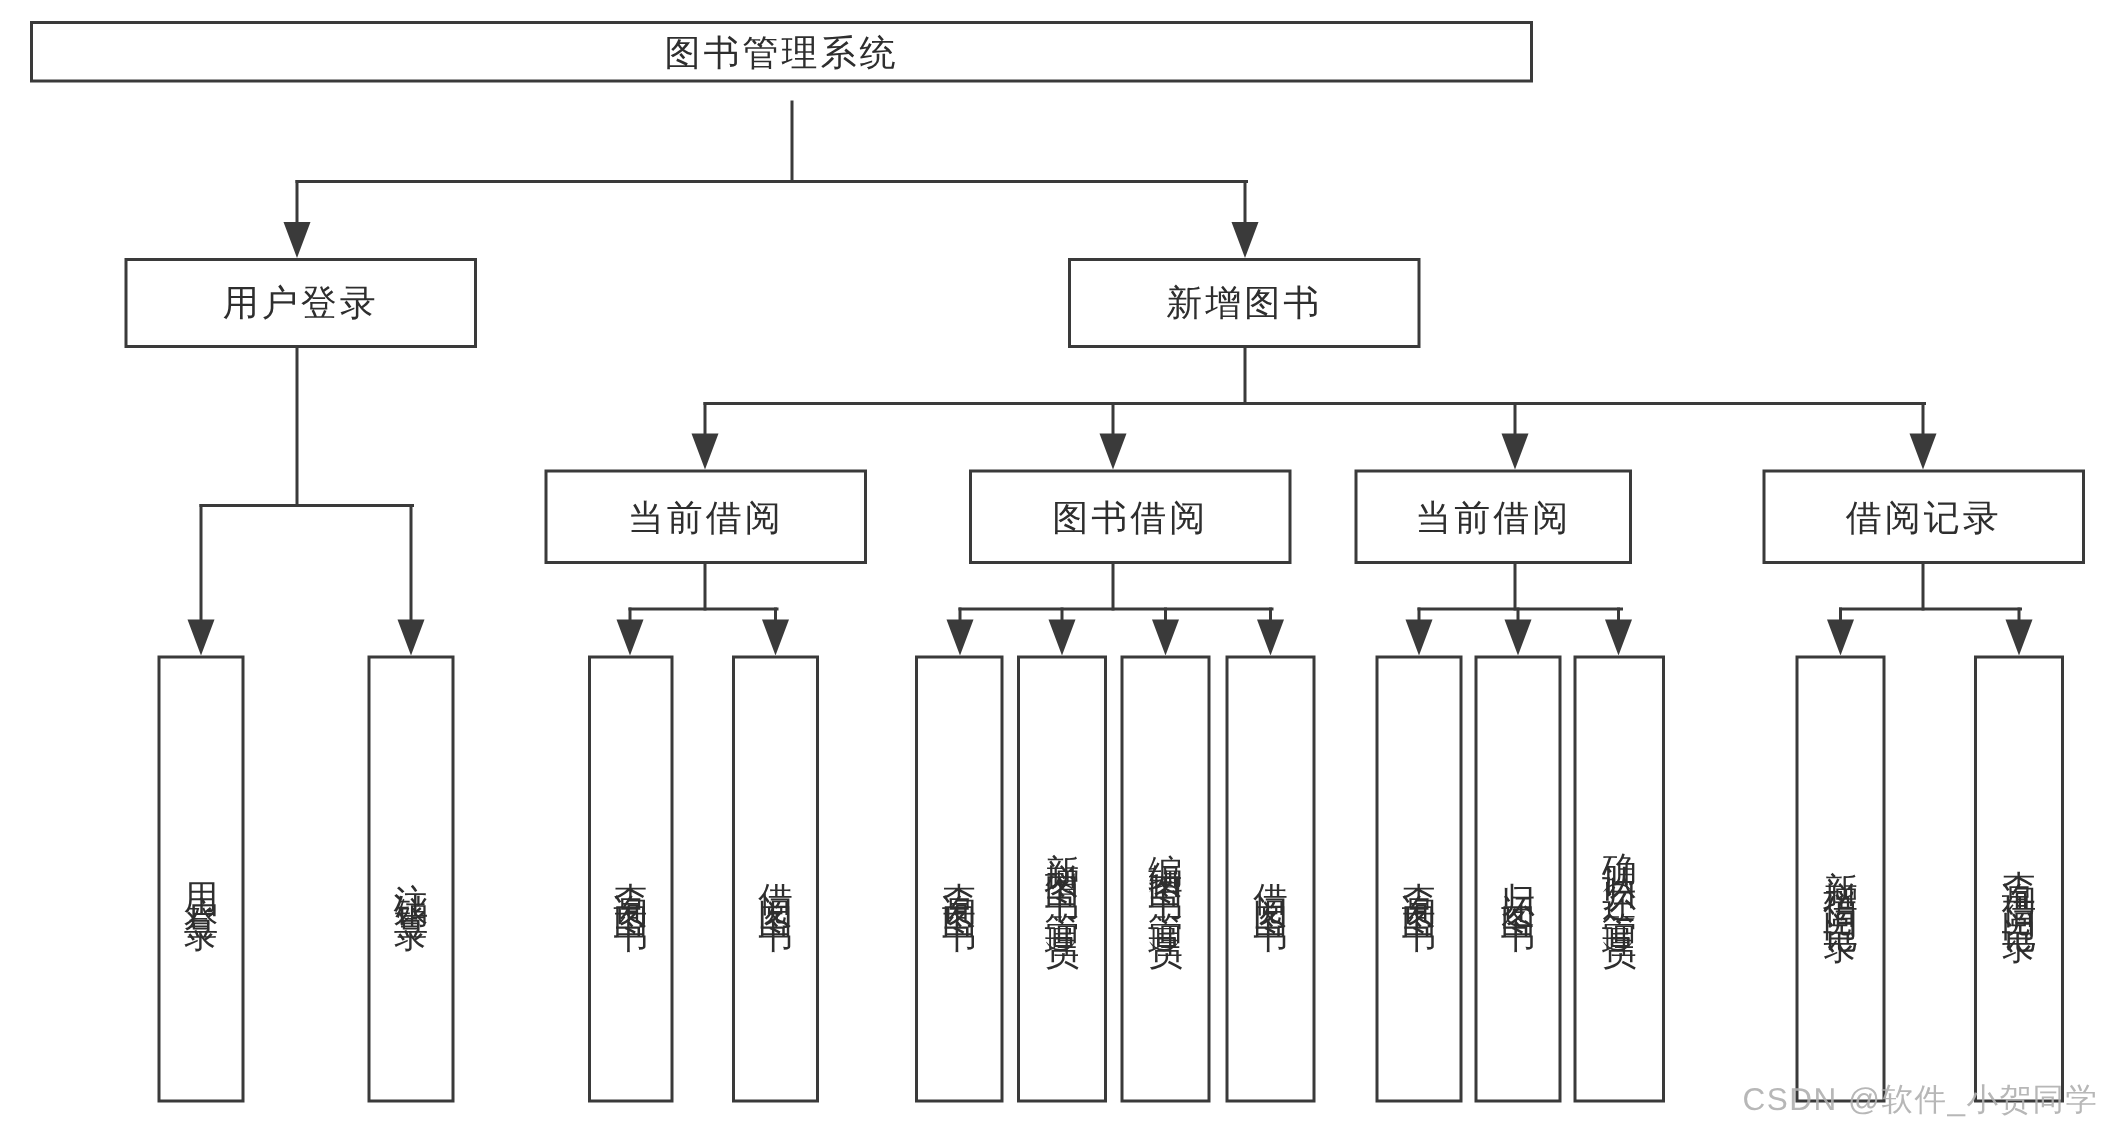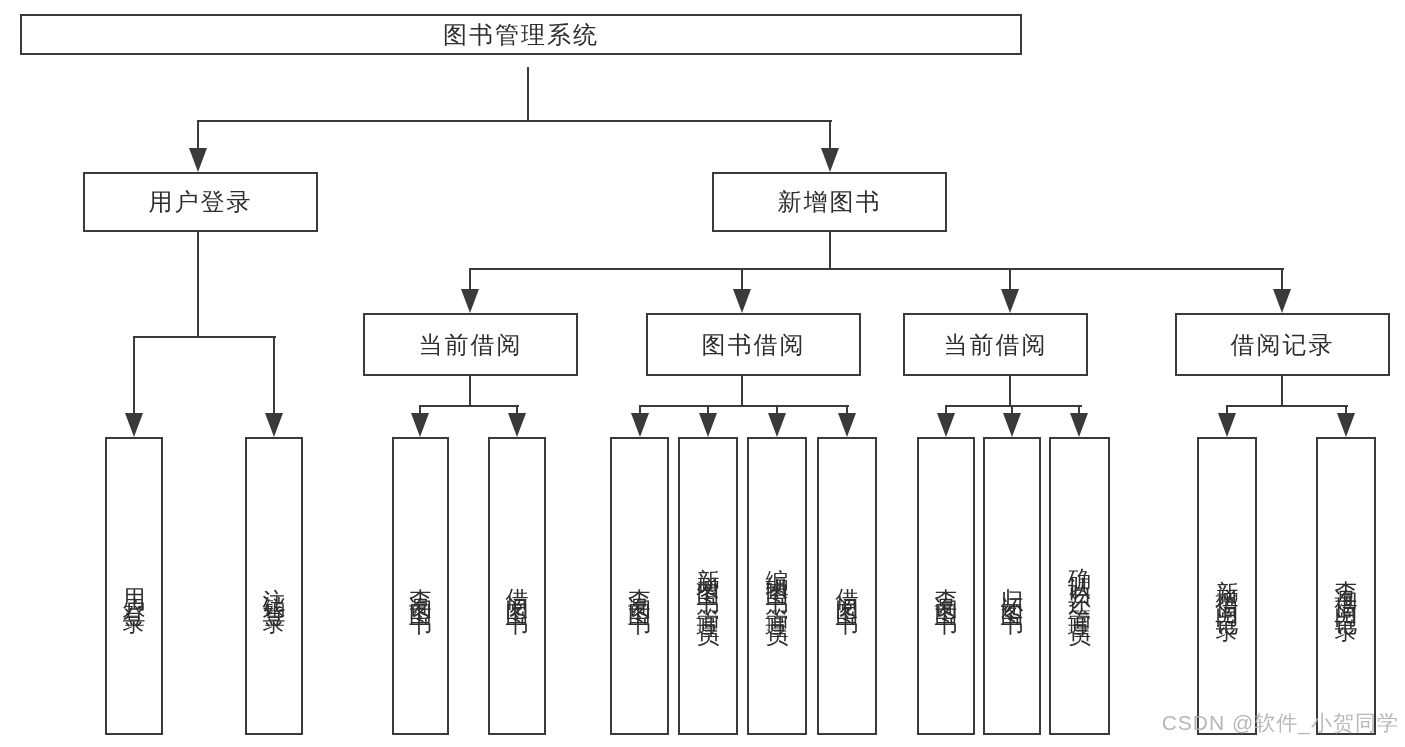--- a/index.html
+++ b/index.html
@@ -43,21 +43,21 @@
   .vl{position:absolute;width:2px;background:var(--line);}
   .hl{position:absolute;height:2px;background:var(--line);}
   .head{
     position:absolute;width:0;height:0;
     border-left:9px solid transparent;
     border-right:9px solid transparent;
     border-top:24px solid var(--line);
   }
   .watermark{
     position:absolute;
-    right:6px;bottom:10px;
+    right:6px;bottom:0;
     font-size:21px;
     color:var(--wm);
     opacity:.9;
     z-index:5;
     letter-spacing:1px;
   }
 </style>
 </head>
 <body>
 

